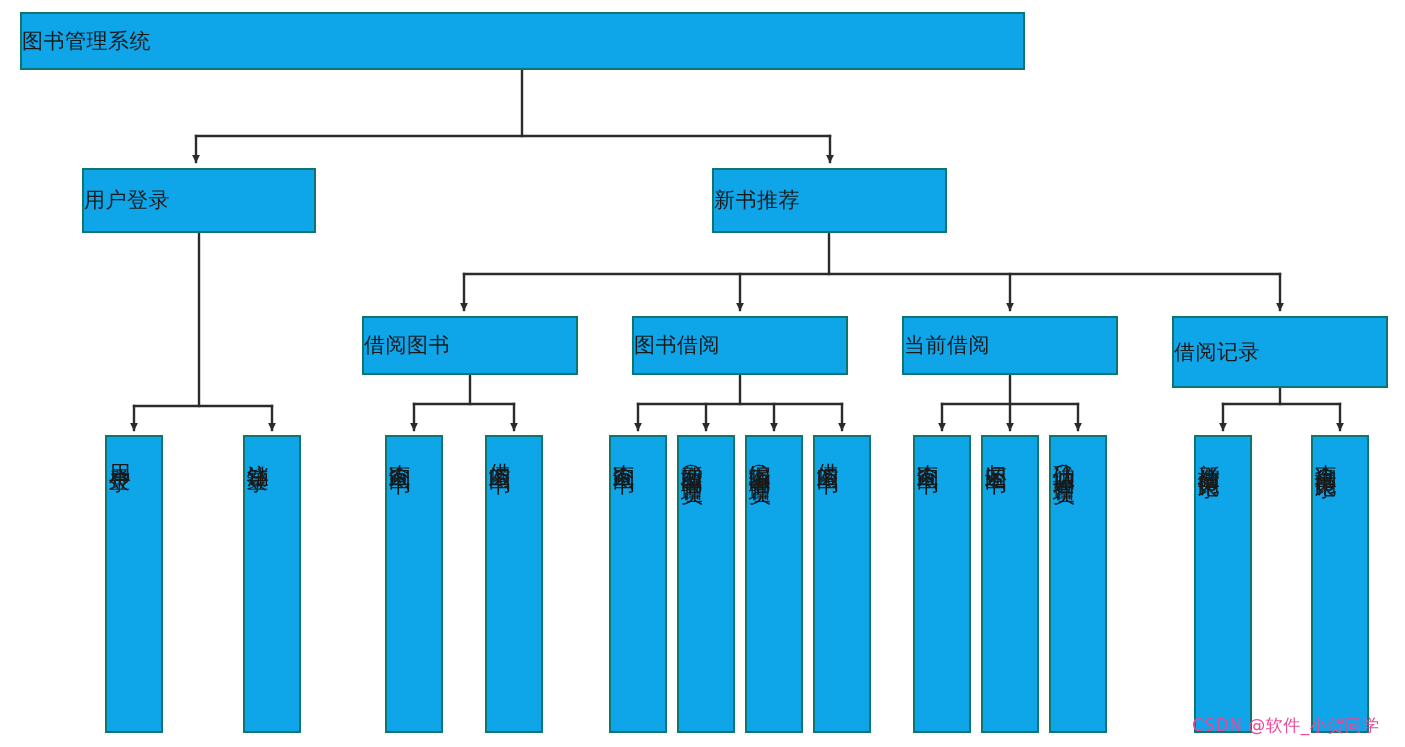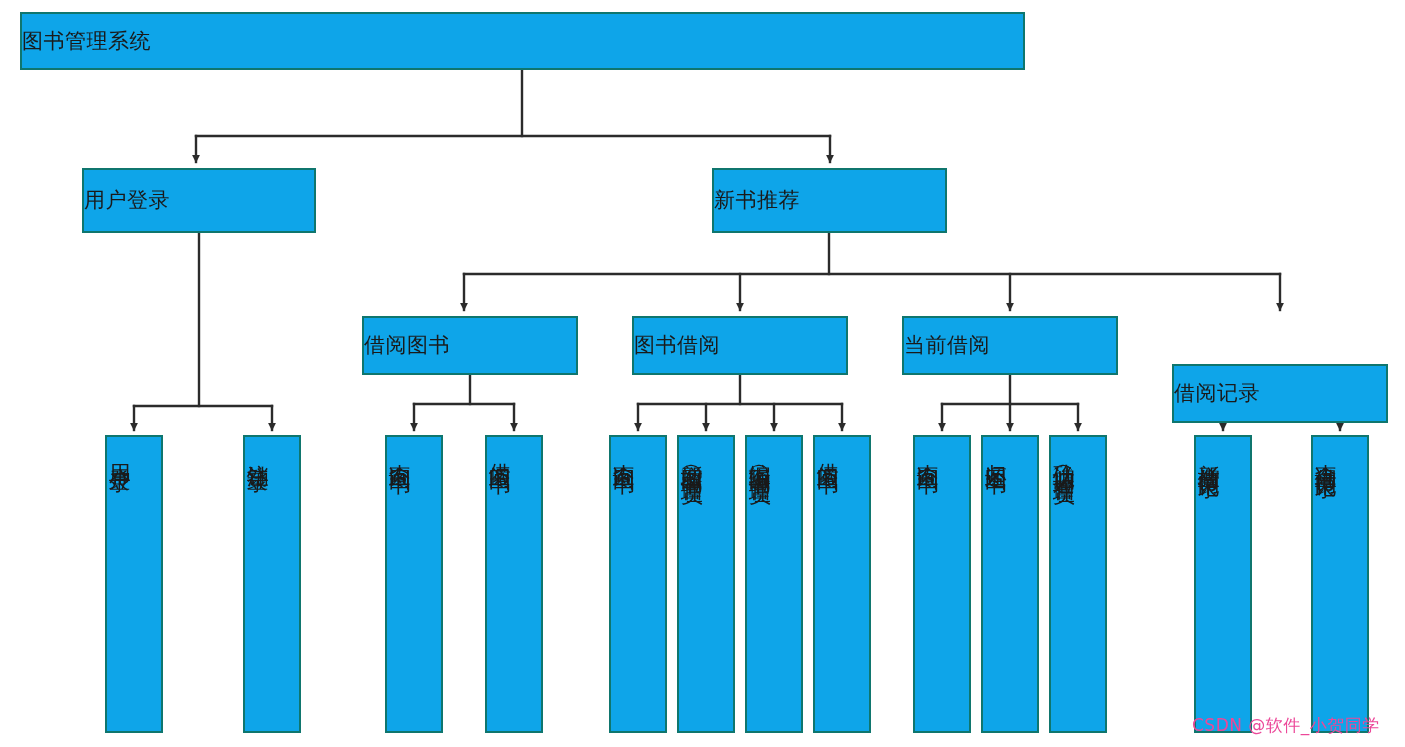--- a/index.html
+++ b/index.html
@@ -138,21 +138,21 @@
 
   <div class="node horiz" style="left:362px; top:316px; width:216px; height:59px;">
     <span class="node-label">借阅图书</span>
   </div>
   <div class="node horiz" style="left:902px; top:316px; width:216px; height:59px;">
     <span class="node-label">当前借阅</span>
   </div>
   <div class="node horiz" style="left:632px; top:316px; width:216px; height:59px;">
     <span class="node-label">图书借阅</span>
   </div>
-  <div class="node horiz" style="left:1172px; top:316px; width:216px; height:59px;margin-top:48px;">
+  <div class="node horiz" style="left:1172px; top:316px; width:216px; height:72px;">
     <span class="node-label">借阅记录</span>
   </div>
 
   <div class="node vert" style="left:105px; top:435px; width:58px; height:298px;">
     <span class="node-label">用户登录</span>
   </div>
   <div class="node vert" style="left:243px; top:435px; width:58px; height:298px;">
     <span class="node-label">注销登录</span>
   </div>
 

